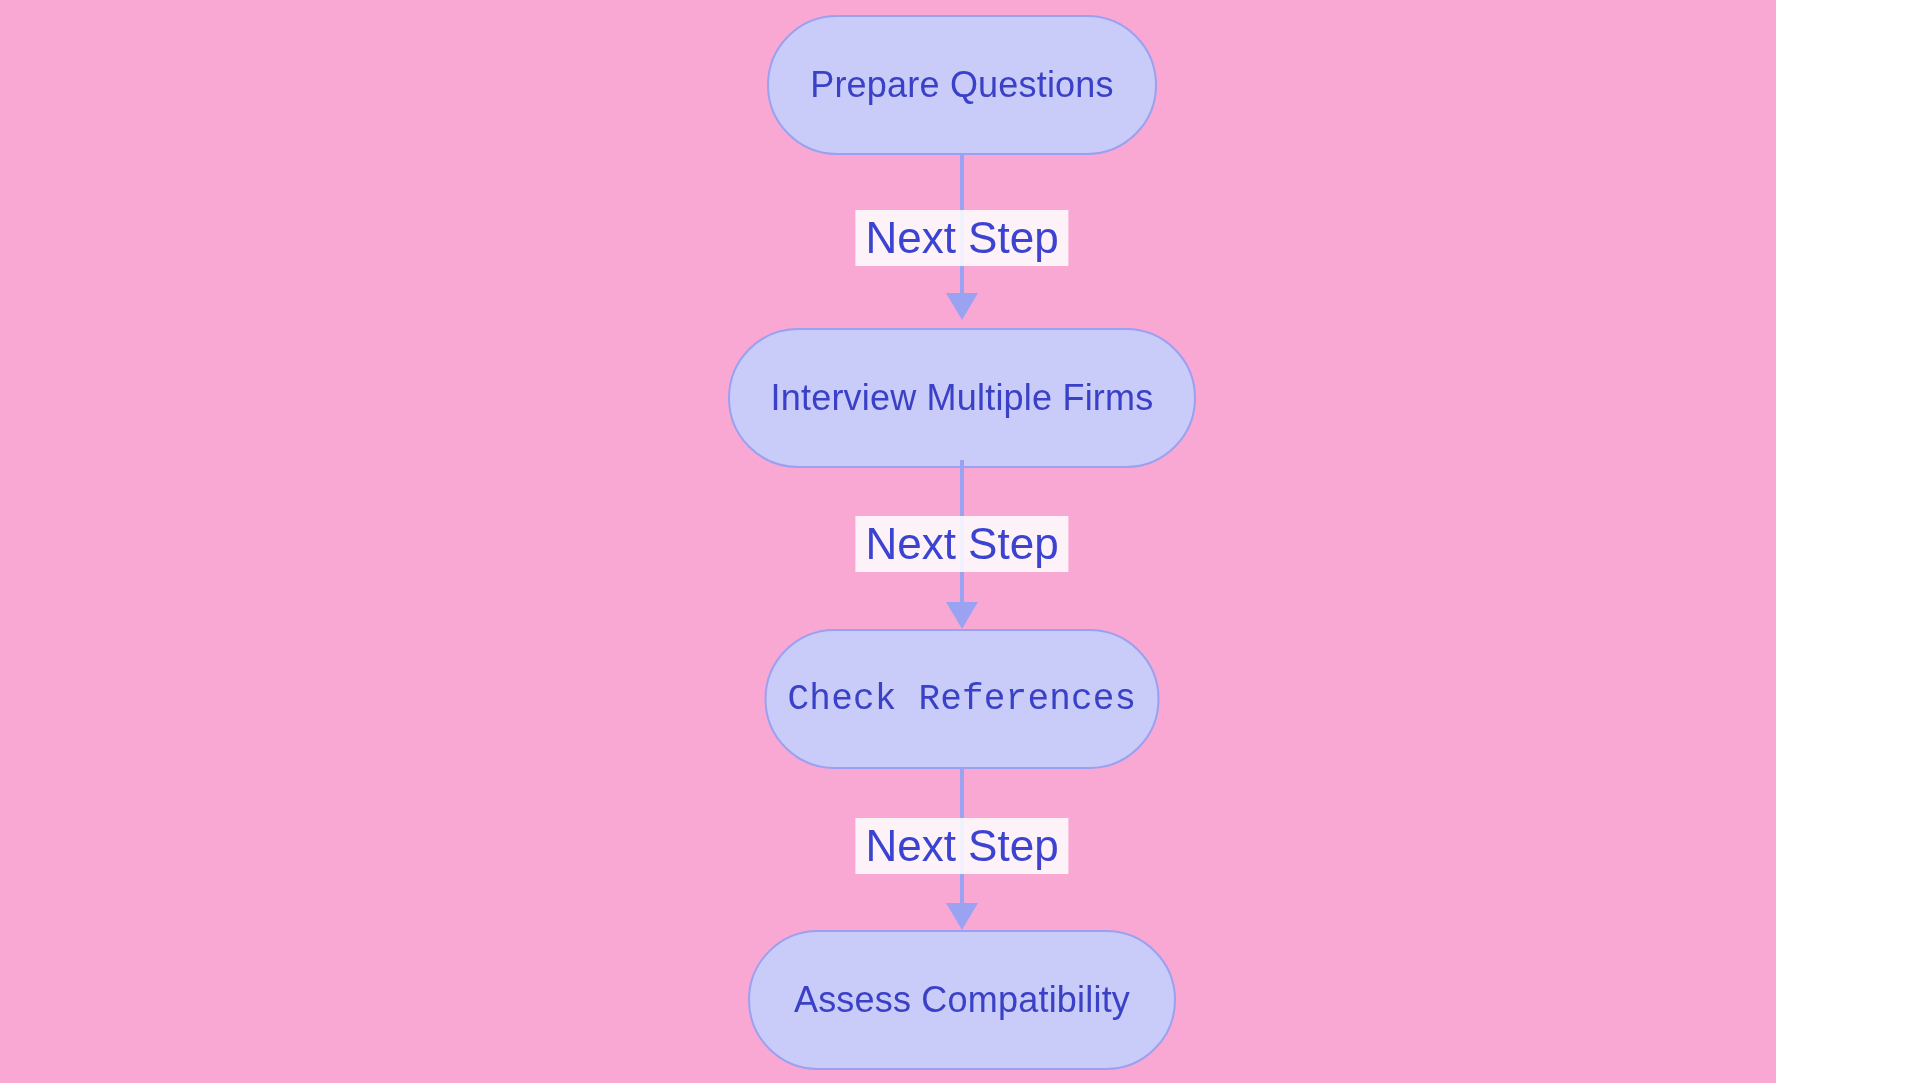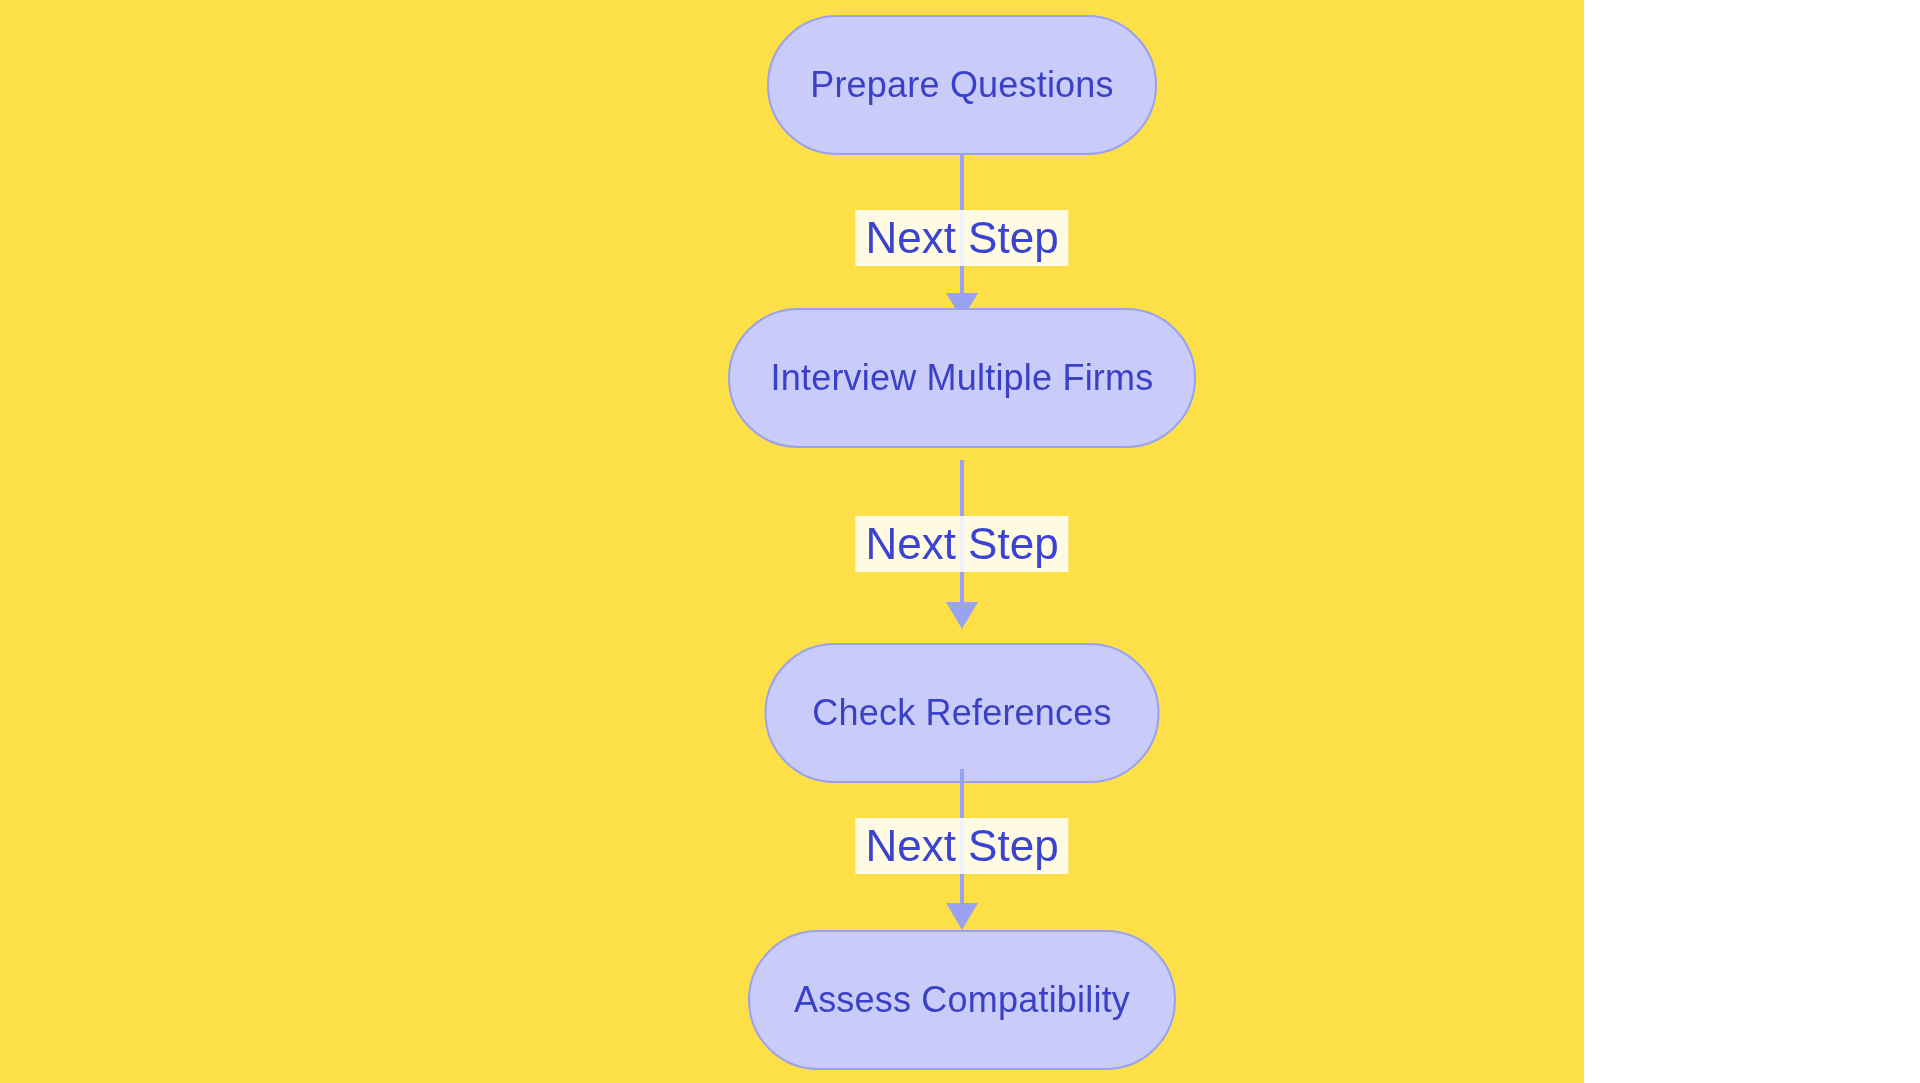--- a/index.html
+++ b/index.html
@@ -3,23 +3,23 @@
 <meta charset="utf-8">
 <style>
   html, body {
     margin: 0;
     padding: 0;
     background: #ffffff;
     font-family: "Liberation Sans", sans-serif;
   }
   .canvas {
     position: relative;
-    width: 1584px;
+    width: 1776px;
     height: 1083px;
-    background: #fde047;
+    background: #f9a8d4;
     overflow: hidden;
   }
   
   .node {
     position: absolute;
     left: 962px;
     transform: translateX(-50%);
     height: 140px;
     border-radius: 70px;
     background: var(--node-fill, #C9CBF8);
@@ -29,22 +29,22 @@
     align-items: center;
     justify-content: center;
     white-space: nowrap;
   }
   .node-label {
     font-size: 36px;
     color: var(--node-text, #3A41C6);
     letter-spacing: 0.2px;
   }
   .node-1 { top: 15px;  width: 390px; }
-  .node-2 { top: 308px; width: 468px; }
-  .node-3 { top: 643px; width: 395px; }
+  .node-2 { top: 328px; width: 468px; }
+  .node-3 { top: 629px; width: 395px; font-family: Liberation Mono, monospace; }
   .node-4 { top: 930px; width: 428px; }
   
   .edge {
     position: absolute;
     left: 962px;
     transform: translateX(-50%);
     display: flex;
     flex-direction: column;
     align-items: center;
   }

